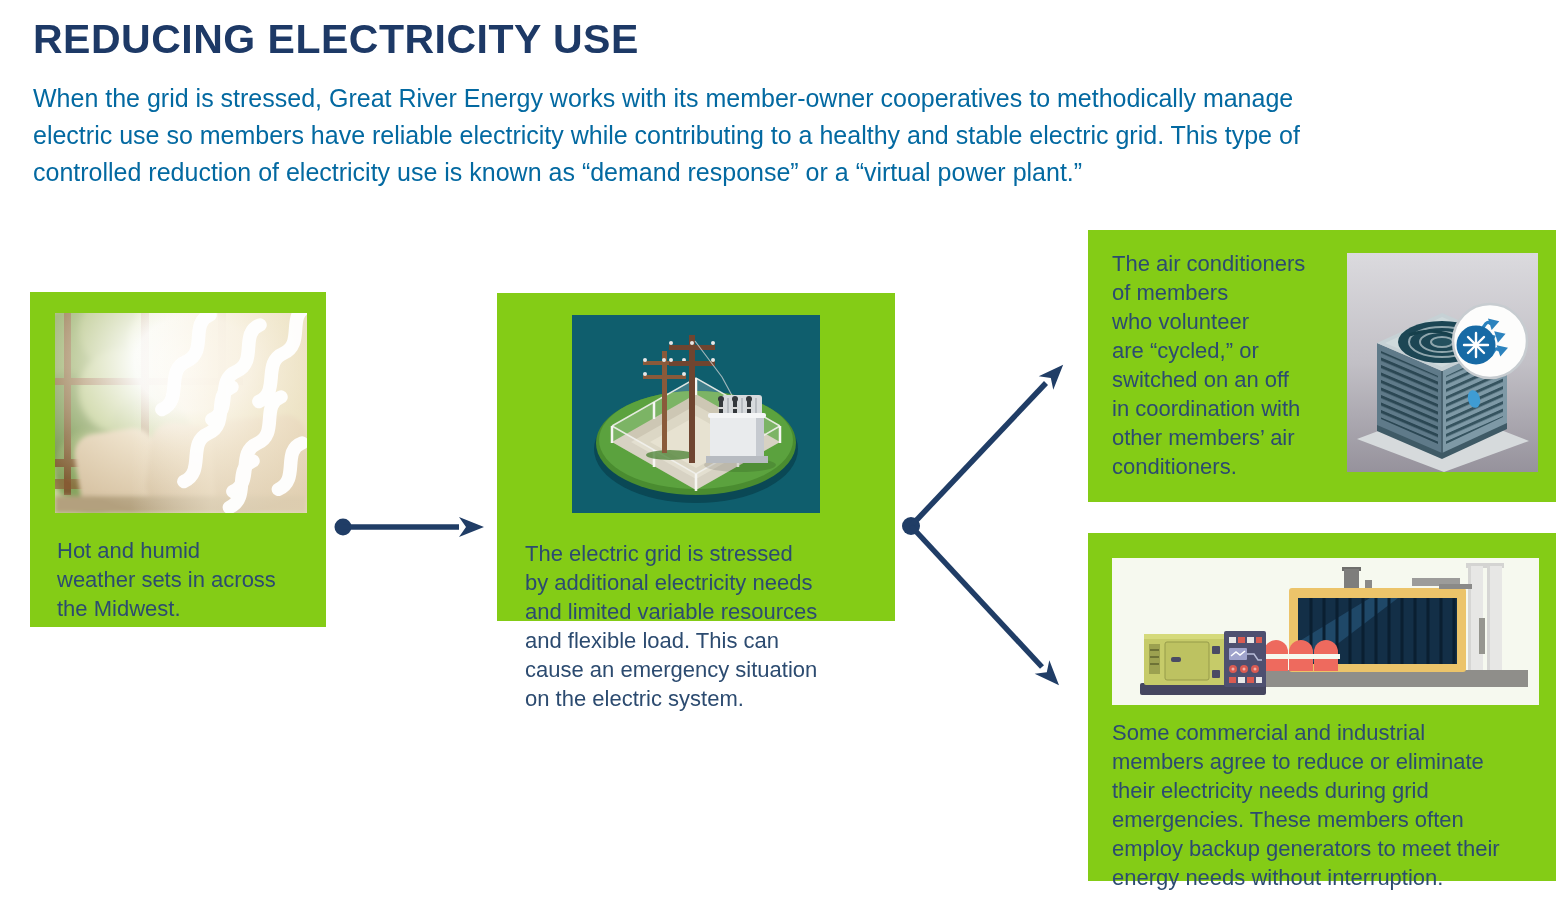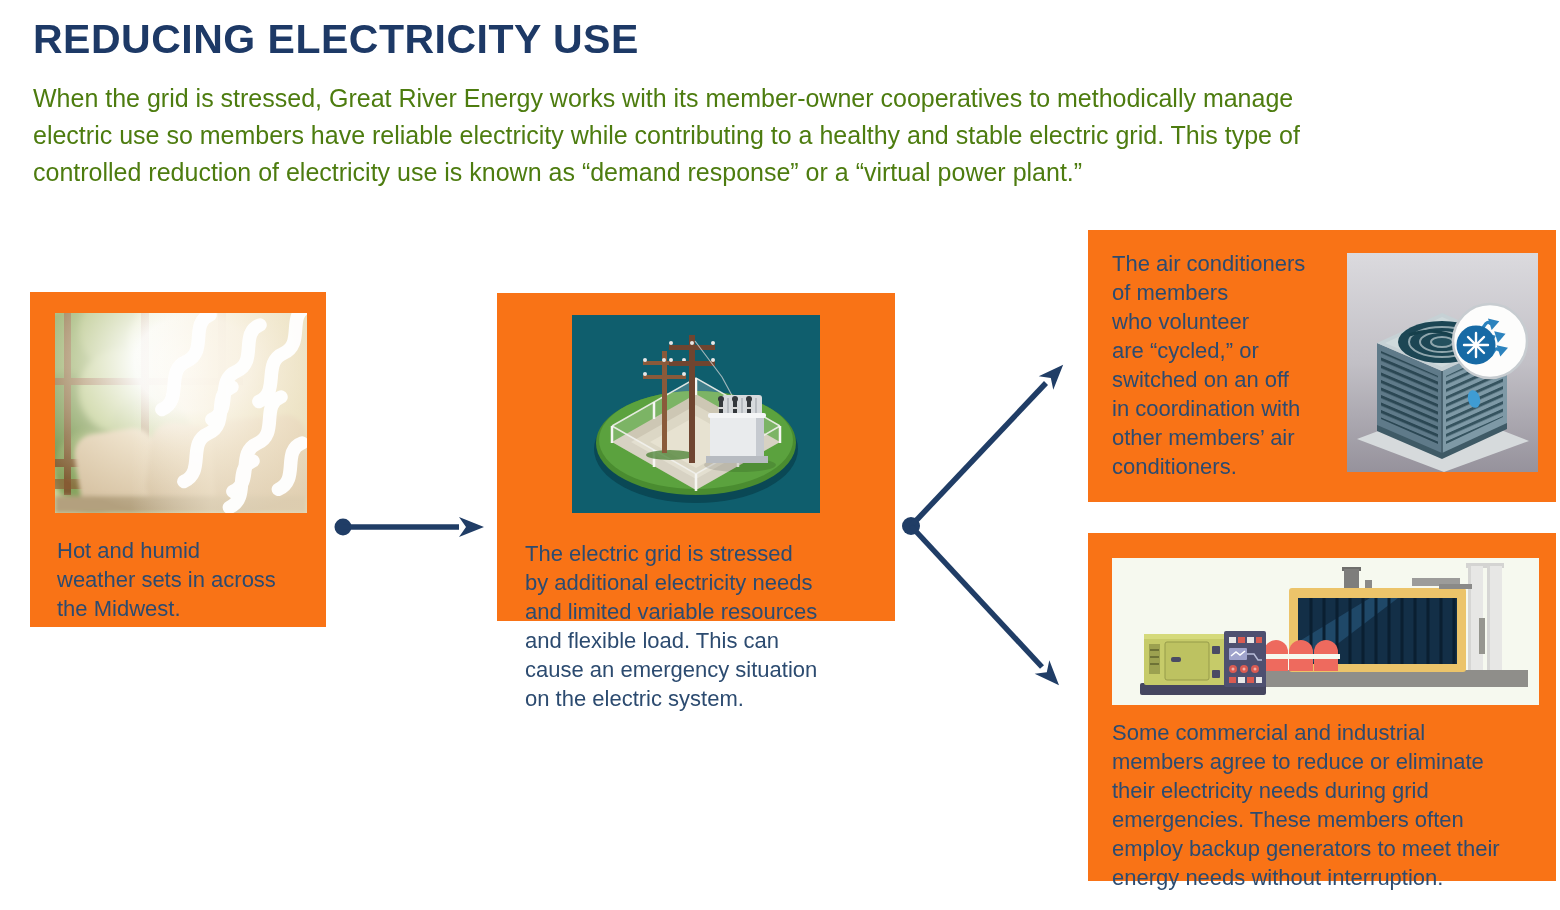--- a/index.html
+++ b/index.html
@@ -13,24 +13,24 @@
   }
   .abs { position: absolute; }
   #title {
     left: 33px; top: 16px;
     font-size: 41px; font-weight: bold; letter-spacing: 0.5px;
     color: #1d3966;
   }
   #intro {
     left: 33px; top: 80px; width: 1520px;
     font-size: 25px; line-height: 37px;
-    color: #4d7c0f;
+    color: #0369a1;
     white-space: pre-line;
   }
-  .card { position: absolute; background: #f97316; text-decoration: underline; }
+  .card { position: absolute; background: #84cc16; text-decoration: underline; }
   .caption {
     position: absolute;
     color: #2c4b70;
     font-size: 22px; line-height: 29px;
     white-space: pre-line;
   }
   #card1 { left: 30px;  top: 292px; width: 296px; height: 335px; }
   #card1 .illo    { left: 25px; top: 21px; }
   #card1 .caption { left: 27px; top: 244px; }
 

